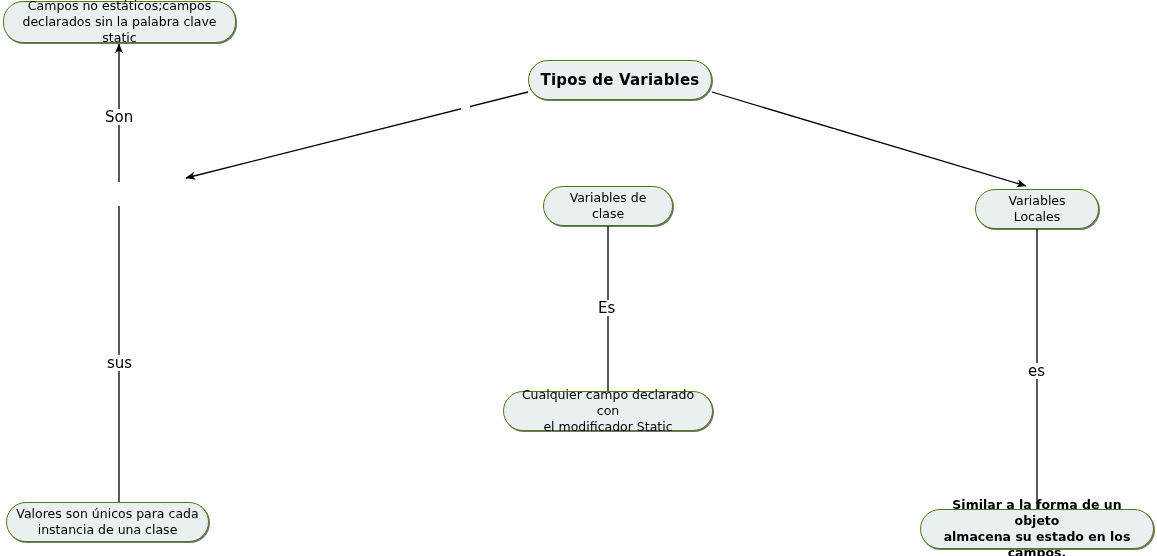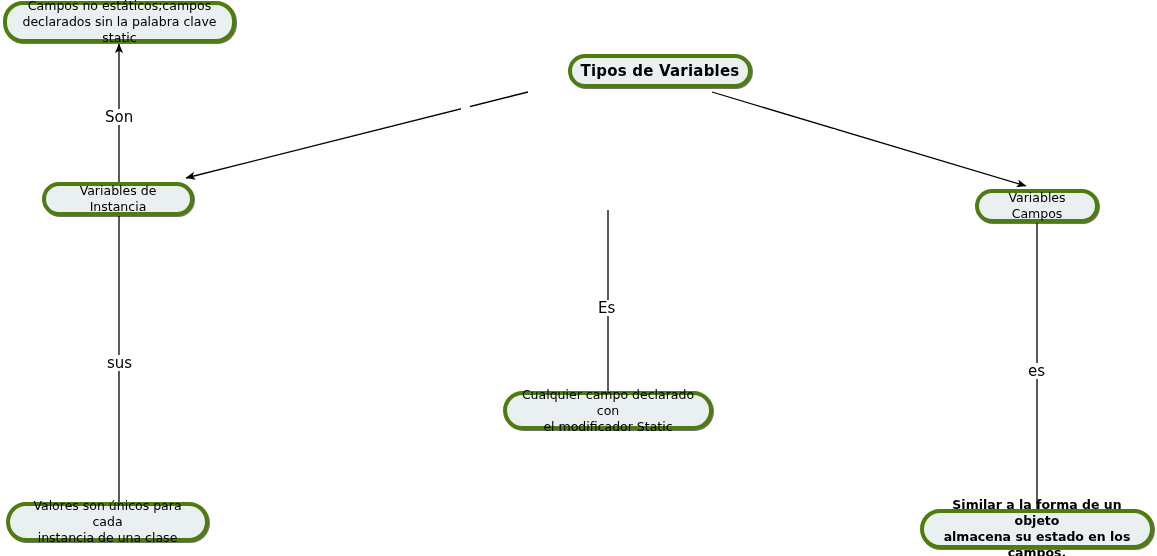--- a/index.html
+++ b/index.html
@@ -11,30 +11,30 @@
     overflow:hidden;
     position:relative;
   }
   #canvas{position:absolute;left:0;top:0;width:1157px;height:556px;}
   #edges{position:absolute;left:0;top:0;width:1157px;height:556px;pointer-events:none;}
 
   .node{
     position:absolute;
     box-sizing:border-box;
     background:#eaf0f2;
-    border:4px solid #4d7c0f;
+    border:1px solid #4d7c0f;
     border-radius:20px;
     color:#000;
     font-size:12.5px;
     line-height:16px;
     text-align:center;
     display:flex;
     align-items:center;
     justify-content:center;
-    padding:13px 8px;
+    padding:19px 8px;
     box-shadow:1px 1px 0 rgba(0,0,0,0.55);
     white-space:pre-line;
   }
   .node.title{
     font-weight:bold;
     font-size:15px;
     letter-spacing:0.2px;
   }
 
   .elabel{
@@ -71,36 +71,36 @@
 
     <line x1="119" y1="182" x2="119" y2="44" stroke="#000000" stroke-width="1.3" marker-end="url(#ah)"></line>
 
     <line x1="119" y1="206" x2="119" y2="502" stroke="#000000" stroke-width="1.3"></line>
 
     <line x1="608" y1="210" x2="608" y2="391" stroke="#000000" stroke-width="1.3"></line>
 
     <line x1="1037" y1="213" x2="1037" y2="509" stroke="#000000" stroke-width="1.3"></line>
   </svg>
 
-  <div class="node title" style="left:528px;top:54px;width:184px;height:32px;margin-left:40px;">
+  <div class="node title" style="left:528px;top:60px;width:184px;height:32px;">
     <span>Tipos de Variables</span>
   </div>
 
   <div class="node" style="left:3px;top:1px;width:233px;height:42px;">
     <span>Campos no estáticos;campos
 declarados sin la palabra clave static</span>
   </div>
 
-  <div class="node" style="left:42px;top:182px;width:152px;height:24px;">
-    <span>Variables de Instancia</span>
+
+  <div class="node" style="left:543px;top:186px;width:130px;height:24px;">
+    <span>Variables de clase</span>
   </div>
 
-
   <div class="node" style="left:975px;top:189px;width:124px;height:24px;">
-    <span>Variables Campos</span>
+    <span>Variables Locales</span>
   </div>
 
   <div class="node" style="left:503px;top:391px;width:210px;height:39px;justify-content:flex-end;">
     <span>Cualquier campo declarado con
 el modificador Static</span>
   </div>
 
   <div class="node" style="left:6px;top:502px;width:203px;height:40px;">
     <span>Valores son únicos para cada
 instancia de una clase</span>

